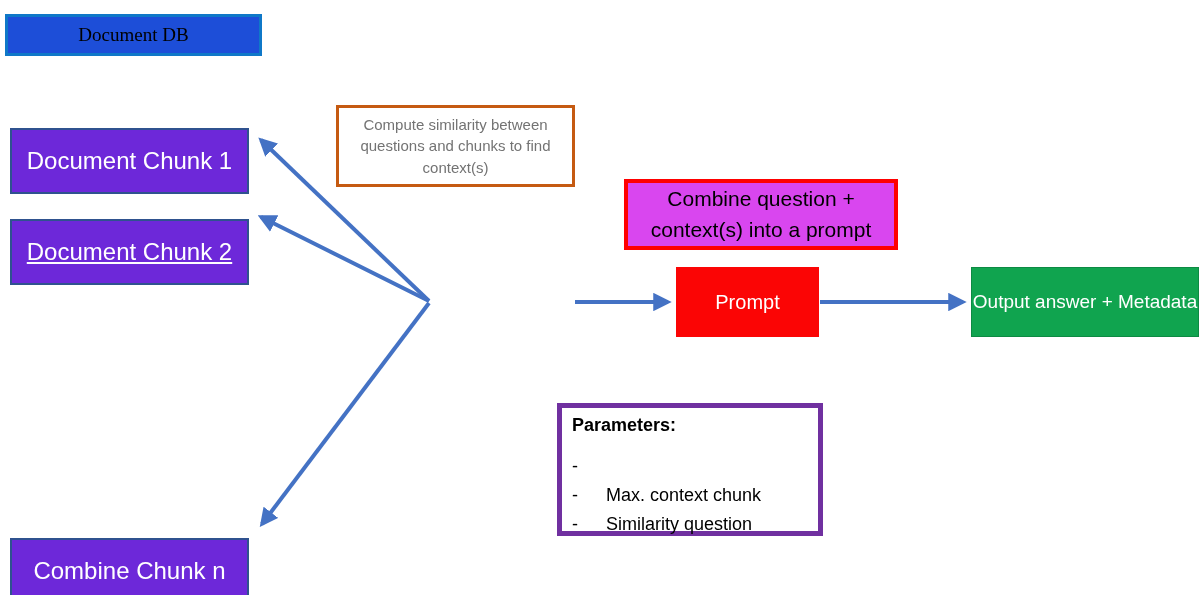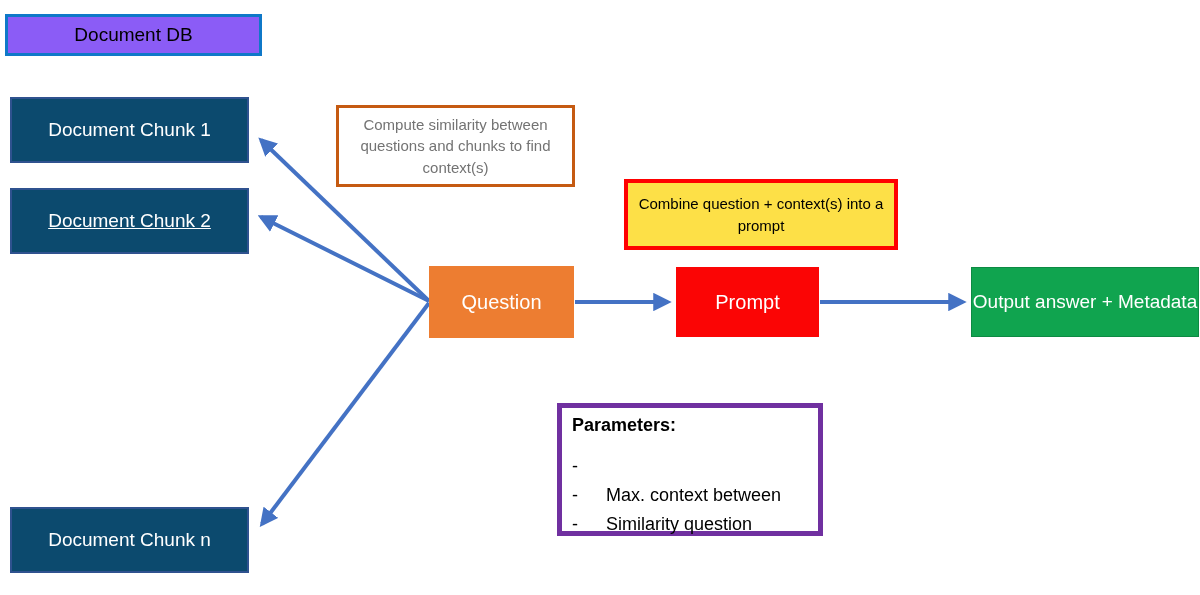--- a/index.html
+++ b/index.html
@@ -19,53 +19,55 @@
     position: absolute;
     box-sizing: border-box;
     display: flex;
     align-items: center;
     justify-content: center;
     text-align: center;
   }
   
   .db-box {
     left: 5px; top: 14px; width: 257px; height: 42px;
-    background: #8b5cf6;
+    background: #1d4ed8;
     border: 3px solid #0f78c8;
     color: #000000;
     font-size: 19px;
+    font-family: Liberation Serif, serif;
   }
   
   .chunk {
     left: 10px; width: 239px; height: 66px;
-    background: #0c4a6e;
+    background: #6d28d9;
     border: 2px solid #2f528f;
     color: #ffffff;
-    font-size: 19px;
+    font-size: 24px;
+    margin-top: 31px;
   }
   .chunk-1 { top: 97px; }
   .chunk-2 { top: 188px; text-decoration: underline; }
   .chunk-n { top: 507px; }
   
   .compute-box {
     left: 336px; top: 105px; width: 239px; height: 82px;
     background: #ffffff;
     border: 3px solid #c55a11;
     color: #737373;
     font-size: 15px;
     line-height: 1.42;
     padding: 2px 8px;
   }
   
   .combine-box {
     left: 624px; top: 179px; width: 274px; height: 71px;
-    background: #fde047;
+    background: #d946ef;
     border: 4px solid #ff0000;
     color: #000000;
-    font-size: 15px;
+    font-size: 21px;
     line-height: 1.45;
     padding: 2px 10px;
     justify-content: flex-end;
   }
   
   .question-box {
     left: 429px; top: 266px; width: 145px; height: 72px;
     background: #ed7d31;
     color: #ffffff;
     font-size: 20px;
@@ -143,51 +145,48 @@
 
   <div class="box chunk chunk-1">
     <span>Document Chunk 1</span>
   </div>
 
   <div class="box chunk chunk-2">
     <span>Document Chunk 2</span>
   </div>
 
   <div class="box chunk chunk-n">
-    <span>Document Chunk n</span>
+    <span>Combine Chunk n</span>
   </div>
 
   <div class="box compute-box">
     <span>Compute similarity between questions and chunks to find context(s)</span>
   </div>
 
   <div class="box combine-box">
     <span>Combine question + context(s) into a prompt</span>
   </div>
 
-  <div class="box question-box">
-    <span>Question</span>
-  </div>
 
   <div class="box output-box">
     <span>Output answer + Metadata</span>
   </div>
 
   <div class="box prompt-box">
     <span>Prompt</span>
   </div>
 
   <div class="box params-box">
     <div class="params-title">Parameters:</div>
     <div class="params-item">
       <span class="params-bullet">-</span>
     </div>
     <div class="params-item">
       <span class="params-bullet">-</span>
-      <span>Max. context between</span>
+      <span>Max. context chunk</span>
     </div>
     <div class="params-item">
       <span class="params-bullet">-</span>
       <span>Similarity question</span>
     </div>
   </div>
 
 </div>
 
 </body></html>

